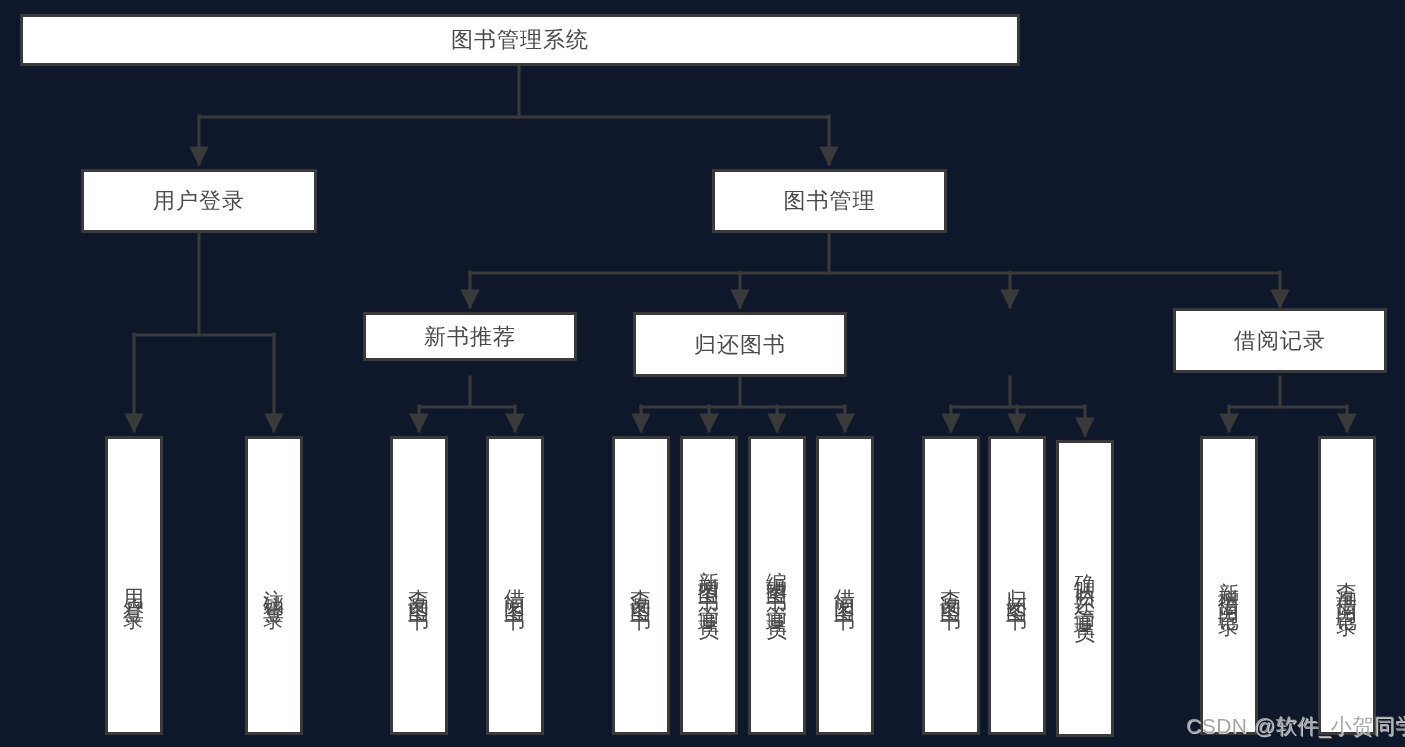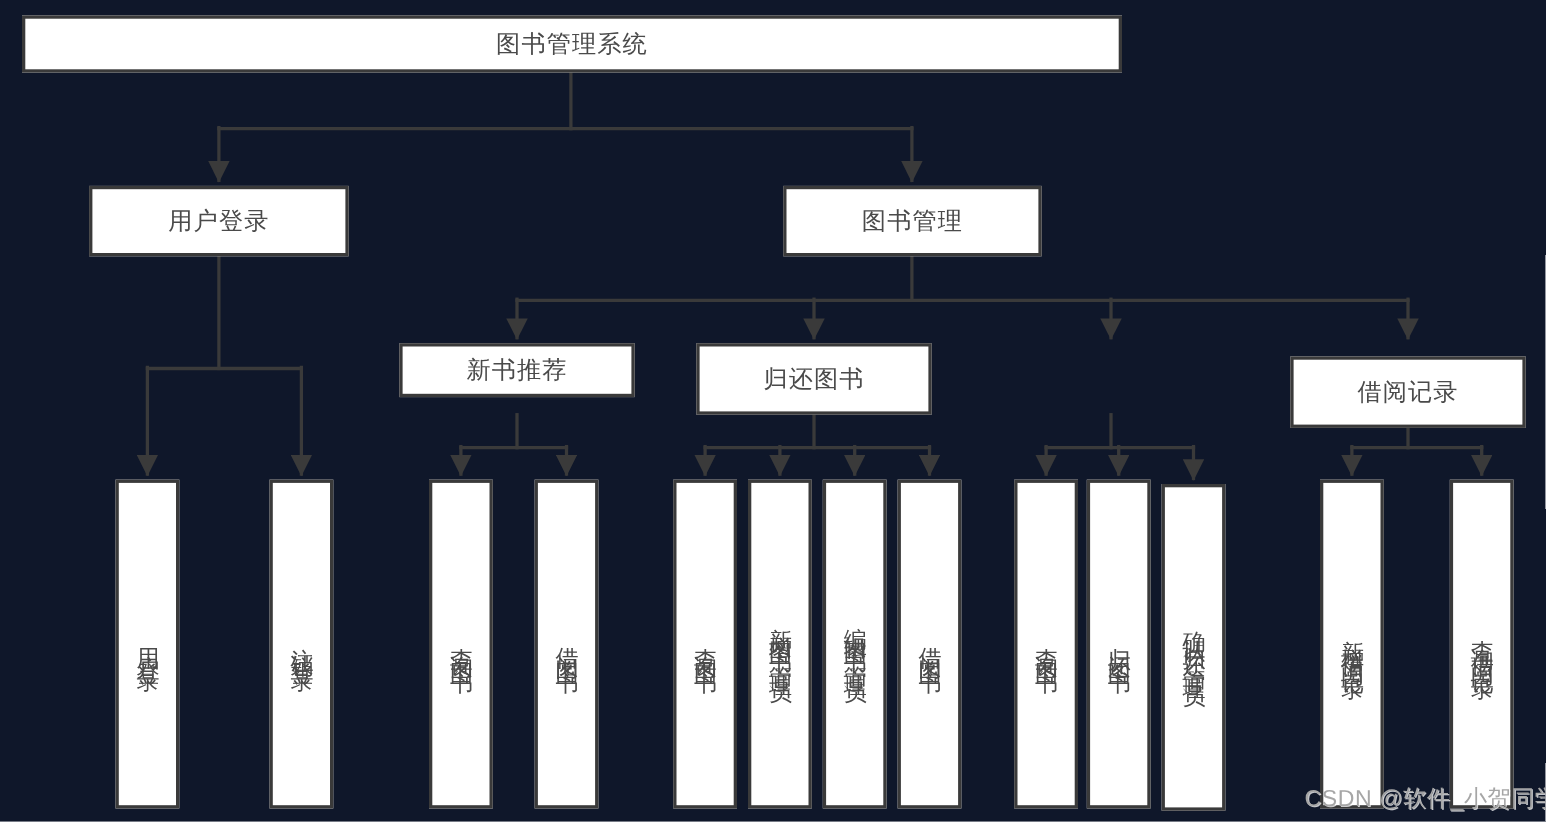--- a/index.html
+++ b/index.html
@@ -125,21 +125,21 @@
   <div class="node h-node" style="left:712px;top:169px;width:235px;height:64px;">
     <span>图书管理</span>
   </div>
 
   <div class="node h-node" style="left:363px;top:312px;width:214px;height:49px;">
     <span>新书推荐</span>
   </div>
   <div class="node h-node" style="left:633px;top:312px;width:214px;height:65px;">
     <span>归还图书</span>
   </div>
-  <div class="node h-node" style="left:1173px;top:324px;width:214px;height:65px;">
+  <div class="node h-node" style="left:1173px;top:308px;width:214px;height:65px;">
     <span>借阅记录</span>
   </div>
 
   <div class="node leaf" style="left:105px;top:436px;width:58px;height:299px;">
     <span class="vtext">用户登录</span>
   </div>
   <div class="node leaf" style="left:245px;top:436px;width:58px;height:299px;">
     <span class="vtext">注销登录</span>
   </div>
 

